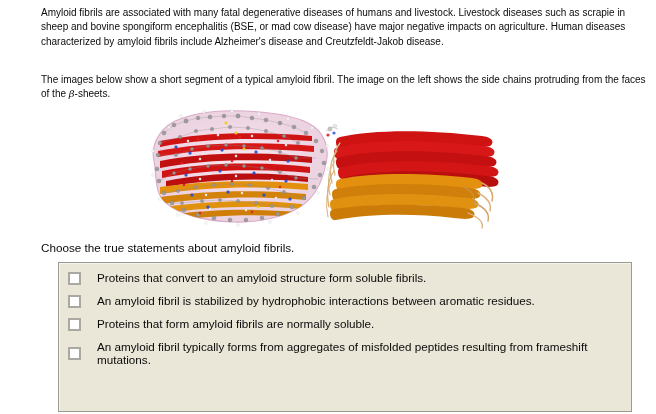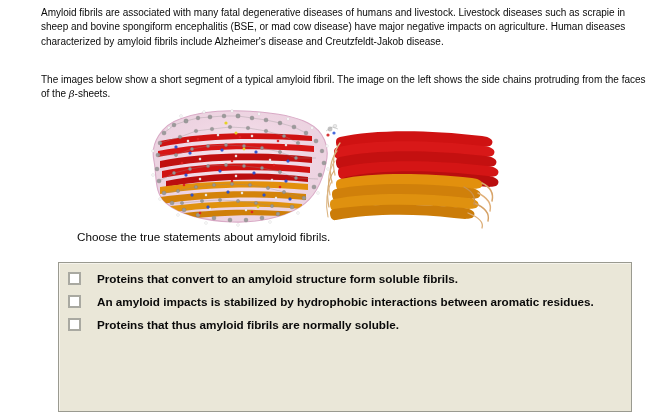--- a/index.html
+++ b/index.html
@@ -53,46 +53,44 @@
     left: 322px;
     top: 14px;
     width: 200px;
     height: 112px;
   }
 
   
   #prompt {
     position: absolute;
     left: 41px;
-    top: 230px;
+    top: 241px;
     font-size: 11.7px;
     line-height: 14px;
     color: #0a0a0a;
-    margin-left: 36px;
   }
 
   
   #answer-panel {
     position: absolute;
     left: 58px;
     top: 262px;
     width: 574px;
     height: 150px;
     background: #eae7d8;
     border: 1px solid #9a9a90;
     box-shadow: inset 1px 1px 0 #f6f4ec;
     box-sizing: border-box;
     padding: 8px 0 0 0;
   }
   .option-row {
     display: flex;
-    align-items: flex-end;
+    align-items: center;
     padding: 0 10px 0 9px;
     margin-bottom: 9px;
-    font-weight: bold;
   }
   .option-row:last-child { margin-bottom: 0; }
 
   .checkbox {
     flex: 0 0 auto;
     width: 13px;
     height: 13px;
     margin-top: 1px;
     margin-right: 16px;
     background: #ffffff;
@@ -380,23 +378,27 @@
 
 <div id="answer-panel">
 
   <div class="option-row">
     <span class="checkbox"></span>
     <span class="option-label">Proteins that convert to an amyloid structure form soluble fibrils.</span>
   </div>
 
   <div class="option-row">
     <span class="checkbox"></span>
-    <span class="option-label">An amyloid impacts is stabilized by hydrophobic interactions between aromatic residues.</span>
+    <span class="option-label">An amyloid fibril is stabilized by hydrophobic interactions between aromatic residues.</span>
   </div>
 
   <div class="option-row">
     <span class="checkbox"></span>
-    <span class="option-label">Proteins that thus amyloid fibrils are normally soluble.</span>
-  </div>
-
-
+    <span class="option-label">Proteins that form amyloid fibrils are normally soluble.</span>
+  </div>
+
+
+  <div class="option-row">
+    <span class="checkbox"></span>
+    <span class="option-label">An amyloid fibril typically forms from aggregates of misfolded peptides resulting from frameshift mutations.</span>
+  </div>
 
 </div>
 
 </body></html>

